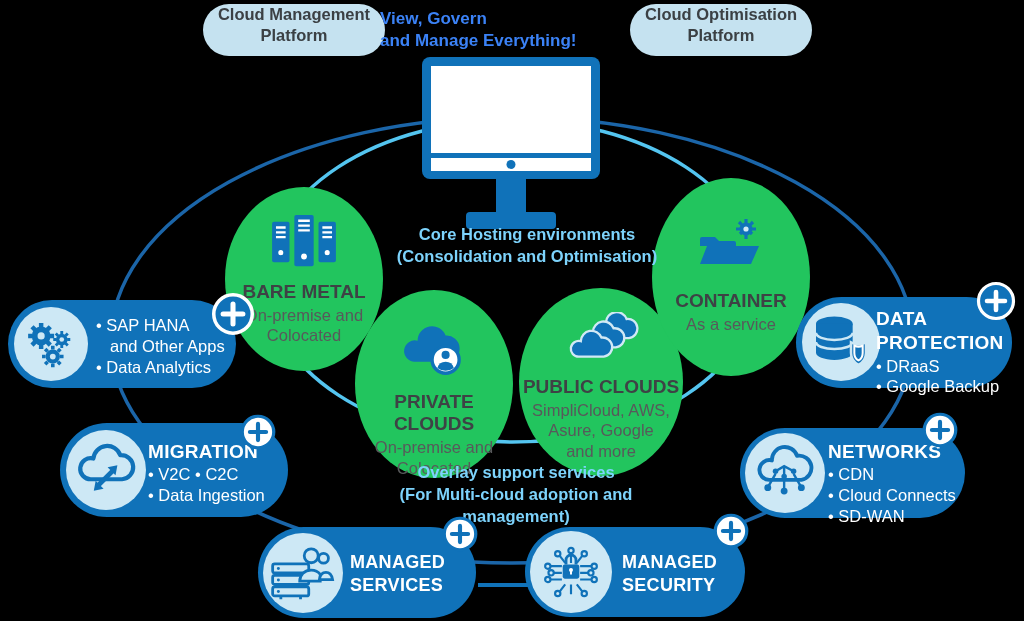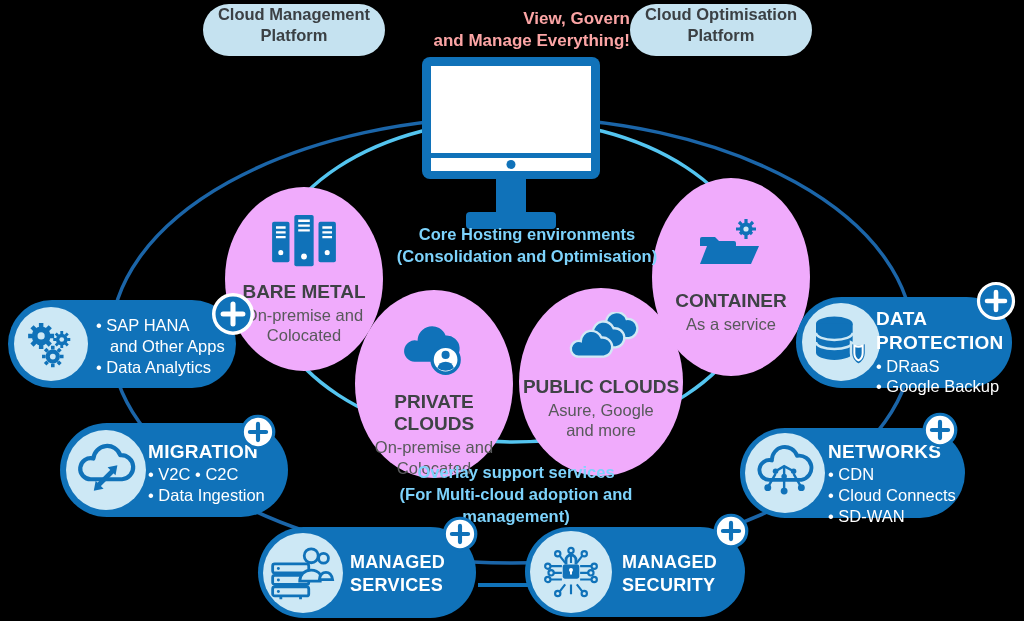--- a/index.html
+++ b/index.html
@@ -4,24 +4,24 @@
 <style>
   html,body{margin:0;padding:0;background:#000;}
   .stage{position:relative;width:1024px;height:621px;background:#000;overflow:hidden;
          font-family:"Liberation Sans",sans-serif;}
   .abs{position:absolute;}
   svg{display:block;}
   
   .toppill{background:#c5e2f0;border-radius:27px;color:#3b4044;font-weight:700;font-size:16.5px;
            line-height:1.3;display:flex;flex-direction:column;align-items:center;justify-content:flex-start;
            text-align:center;z-index:4;}
-  .capdark{color:#fca5a5;font-weight:700;font-size:17px;line-height:1.32;text-align:right;z-index:4;}
+  .capdark{color:#3b82f6;font-weight:700;font-size:17px;line-height:1.32;text-align:left;z-index:4;}
   .capblue{color:#7dd3fc;font-weight:700;font-size:16.5px;line-height:1.32;text-align:center;z-index:4;}
   
-  .circle{background:#f0abfc;border-radius:50%;display:flex;flex-direction:column;align-items:center;
+  .circle{background:#22c55e;border-radius:50%;display:flex;flex-direction:column;align-items:center;
           text-align:center;z-index:2;}
   .ctitle{color:#3e4245;font-weight:700;font-size:19px;margin-top:10px;}
   .csub{color:#58595b;font-size:16.5px;line-height:1.24;margin-top:2px;}
   .c-bm{padding-top:26px}.c-pc{padding-top:30px}.c-pub{padding-top:24px}
   .c-cont{padding-top:40px}.c-cont .ctitle{margin-top:20px}
   
   .pill{position:absolute;background:#1072b9;border-radius:47px;z-index:3;}
   .pcircle{position:absolute;background:#cde8f5;border-radius:50%;display:flex;align-items:center;
            justify-content:center;z-index:4;}
   .ptext{position:absolute;color:#fff;z-index:4;}
@@ -105,20 +105,21 @@
   <div class="abs circle c-pub" style="left:519px;top:288px;width:164px;height:164px;">
     <svg width="76" height="54" viewBox="0 0 76 58">
       <g fill="var(--p)" stroke="#d1e9f5" stroke-width="2.5">
         <path transform="translate(28,0)" d="M40 28H13A8.5 8.5 0 1 1 15.3 11.3 11.5 11.5 0 0 1 37.5 7.5 8.3 8.3 0 0 1 40 28Z"></path>
         <path transform="translate(14,10)" d="M40 28H13A8.5 8.5 0 1 1 15.3 11.3 11.5 11.5 0 0 1 37.5 7.5 8.3 8.3 0 0 1 40 28Z"></path>
         <path transform="translate(1,20)" d="M40 28H13A8.5 8.5 0 1 1 15.3 11.3 11.5 11.5 0 0 1 37.5 7.5 8.3 8.3 0 0 1 40 28Z"></path>
       </g>
     </svg>
     <div class="ctitle">PUBLIC CLOUDS</div>
     <div class="csub">
+      <div>SimpliCloud, AWS,</div>
       <div>Asure, Google</div>
       <div>and more</div>
     </div>
   </div>
 
   <div class="abs circle c-cont" style="left:652px;top:178px;width:158px;height:158px;">
     <svg width="66" height="52" viewBox="0 0 66 52">
       <circle cx="48" cy="11" r="6.5" fill="var(--p)"></circle>
       <path d="M48 1v4M48 17v4M38 11h4M54 11h4M41 4l2.8 2.8M51.2 13.2 54 16M55 4l-2.8 2.8M44.8 13.2 42 16" stroke="var(--p)" stroke-width="3.2"></path>
       <circle cx="48" cy="11" r="2.6" fill="#d1e9f5"></circle>

